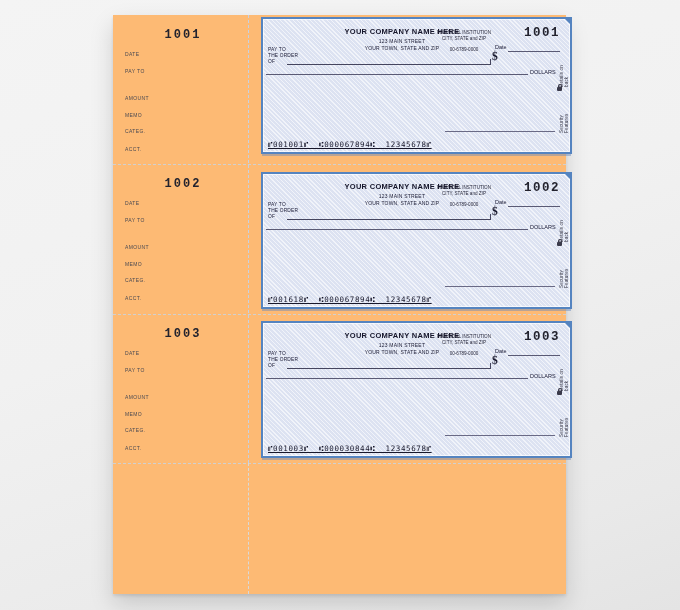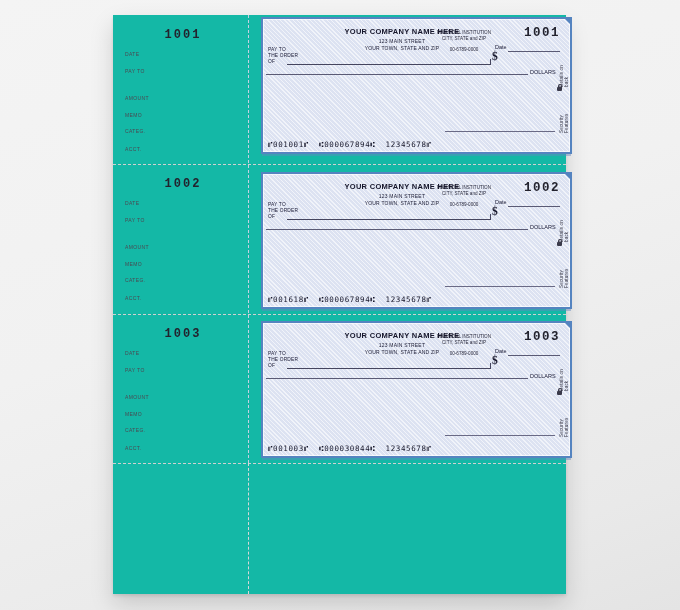--- a/index.html
+++ b/index.html
@@ -3,21 +3,21 @@
 <meta charset="utf-8">
 <style>
   html,body{margin:0;padding:0;}
   body{
     width:680px;height:610px;overflow:hidden;position:relative;
     background:linear-gradient(160deg,#f4f4f4 0%,#f1f1f1 45%,#e9e9e9 85%,#e4e4e4 100%);
     font-family:"Liberation Sans",sans-serif;
   }
   .sheet{
     position:absolute;left:113px;top:15px;width:453px;height:579px;
-    background:#14b8a6;
+    background:#fdba74;
     box-shadow:0 2px 3px rgba(0,0,0,.10),0 10px 22px rgba(0,0,0,.15);
   }
   
   .hcut{position:absolute;left:0;width:453px;height:0;border-top:1px dashed #d0d0d0;}
   .h1{top:149px}.h2{top:299px}.h3{top:448px}
   .vcut-top{position:absolute;left:135px;top:0;height:448px;width:0;border-left:1px dashed #c6d0e2;}
   .vcut-bottom{position:absolute;left:135px;top:448px;height:131px;width:0;border-left:1px dashed #d9d9d9;}
   
   .stub{position:absolute;left:0;width:135px;height:149px;}
   .s1{top:0}.s2{top:149px}.s3{top:299px}
@@ -56,21 +56,21 @@
     border-bottom:1px solid #45455e;}
   .payee-line::after{content:"";position:absolute;right:0;bottom:0;width:1px;height:5px;background:#45455e;}
   .date-label{position:absolute;left:232px;top:25px;font-size:5.5px;color:#20203a;}
   .date-line{position:absolute;left:245px;top:27px;width:52px;height:5px;border-bottom:1px solid #5a5a74;}
   .dollar-sign{position:absolute;left:229px;top:31px;font-family:"Liberation Serif",serif;
     font-weight:bold;font-size:11.5px;color:#15152a;}
   .dollars-line{position:absolute;left:3px;top:50px;width:262px;height:5px;border-bottom:1px solid #5a5a74;}
   .dollars-label{position:absolute;left:267px;top:50px;font-size:5.5px;color:#20203a;}
   .sig-line{position:absolute;left:182px;top:107px;width:110px;height:5px;border-bottom:1px solid #6a6a85;}
   .micr{position:absolute;left:5px;top:121px;font-family:"DejaVu Sans Mono",monospace;
-    font-size:7.5px;letter-spacing:.6px;color:#17172a;white-space:pre;}
+    font-size:7.5px;letter-spacing:.6px;color:#17172a;white-space:pre;text-decoration:underline;}
   .vtext{position:absolute;writing-mode:vertical-rl;transform:rotate(180deg);
     font-size:4.5px;color:#3a3a4a;left:296px;letter-spacing:.2px;}
   .vt-details{top:36px;height:32px;}
   .vt-security{top:76px;height:38px;}
   .padlock{position:absolute;left:294px;top:68px;width:5px;height:4px;background:#3a3a4a;border-radius:1px;}
   .padlock::before{content:"";position:absolute;left:1px;top:-3px;width:2px;height:3px;
     border:1px solid #3a3a4a;border-bottom:none;border-radius:2px 2px 0 0;}
 </style>
 </head>
 <body>

